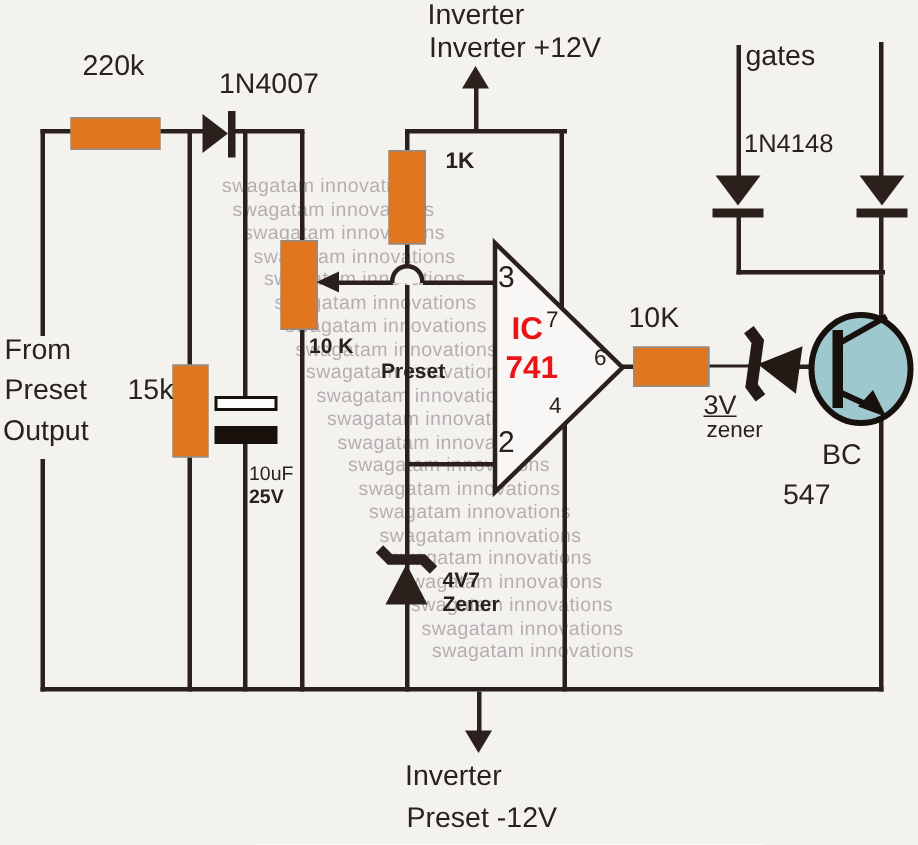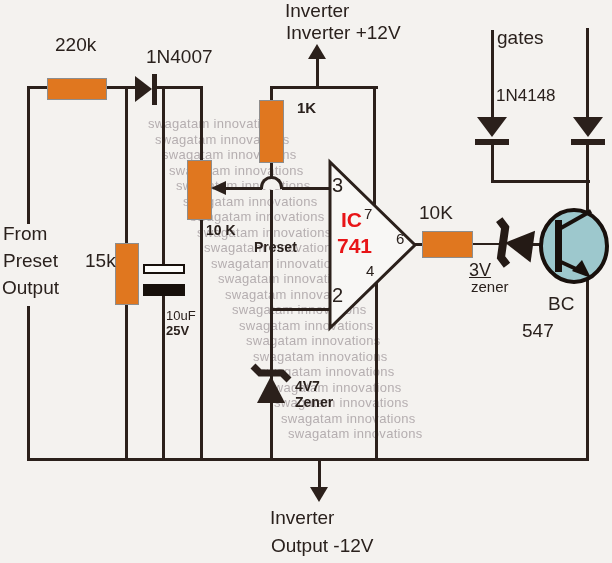--- a/index.html
+++ b/index.html
@@ -164,15 +164,15 @@
   <div class="lbl red" style="left:341px;top:209px;font-size:21px;">IC</div>
   <div class="lbl red" style="left:337px;top:235px;font-size:21px;">741</div>
   <div class="lbl" style="left:419px;top:203px;font-size:19px;">10K</div>
   <div class="lbl" style="left:469px;top:261px;font-size:18px;text-decoration:underline;">3V</div>
   <div class="lbl" style="left:471px;top:279px;font-size:15px;">zener</div>
   <div class="lbl" style="left:548px;top:294px;font-size:19px;">BC</div>
   <div class="lbl" style="left:522px;top:321px;font-size:19px;">547</div>
   <div class="lbl b" style="left:295px;top:379px;font-size:14px;">4V7</div>
   <div class="lbl b" style="left:295px;top:395px;font-size:14px;">Zener</div>
   <div class="lbl" style="left:270px;top:508px;font-size:19px;">Inverter</div>
-  <div class="lbl" style="left:271px;top:536px;font-size:19px;">Output -12V</div>
+  <div class="lbl" style="left:271px;top:536px;font-size:19px;">Preset -12V</div>
 
 </div>
 
 </body></html>

